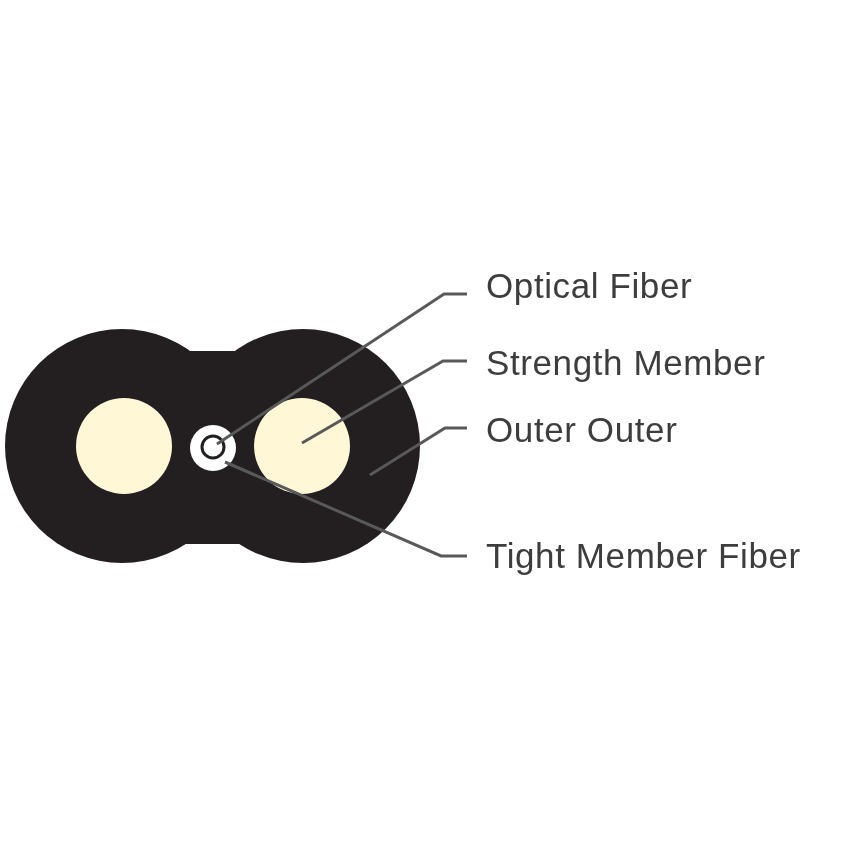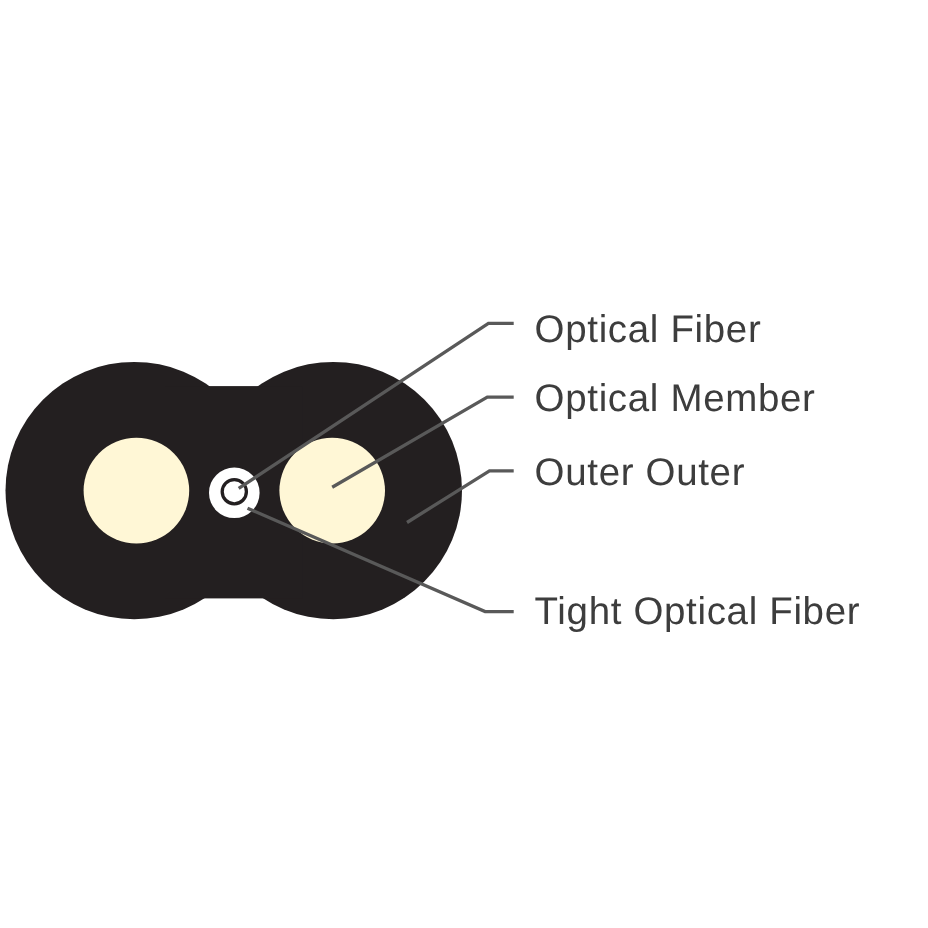--- a/index.html
+++ b/index.html
@@ -25,16 +25,16 @@
     <circle cx="213" cy="447" r="11" fill="#ffffff" stroke="#231f20" stroke-width="3"></circle>
   </g>
   <g fill="none" stroke="#595959" stroke-width="3" stroke-linejoin="miter">
     <polyline points="217,444 444,294 467,294"></polyline>
     <polyline points="302,443 443,361 467,361"></polyline>
     <polyline points="370,475 445,428 467,428"></polyline>
     <polyline points="225,462 441,556 467,556"></polyline>
   </g>
 </svg>
 
-<div class="label" style="top:282px;">Optical Fiber</div>
-<div class="label" style="top:345px;">Optical Member</div>
+<div class="label" style="top:268px;">Optical Fiber</div>
+<div class="label" style="top:345px;">Strength Member</div>
 <div class="label" style="top:412px;">Outer Outer</div>
-<div class="label" style="top:538px;">Tight Optical Fiber</div>
+<div class="label" style="top:538px;">Tight Member Fiber</div>
 
 </body></html>

